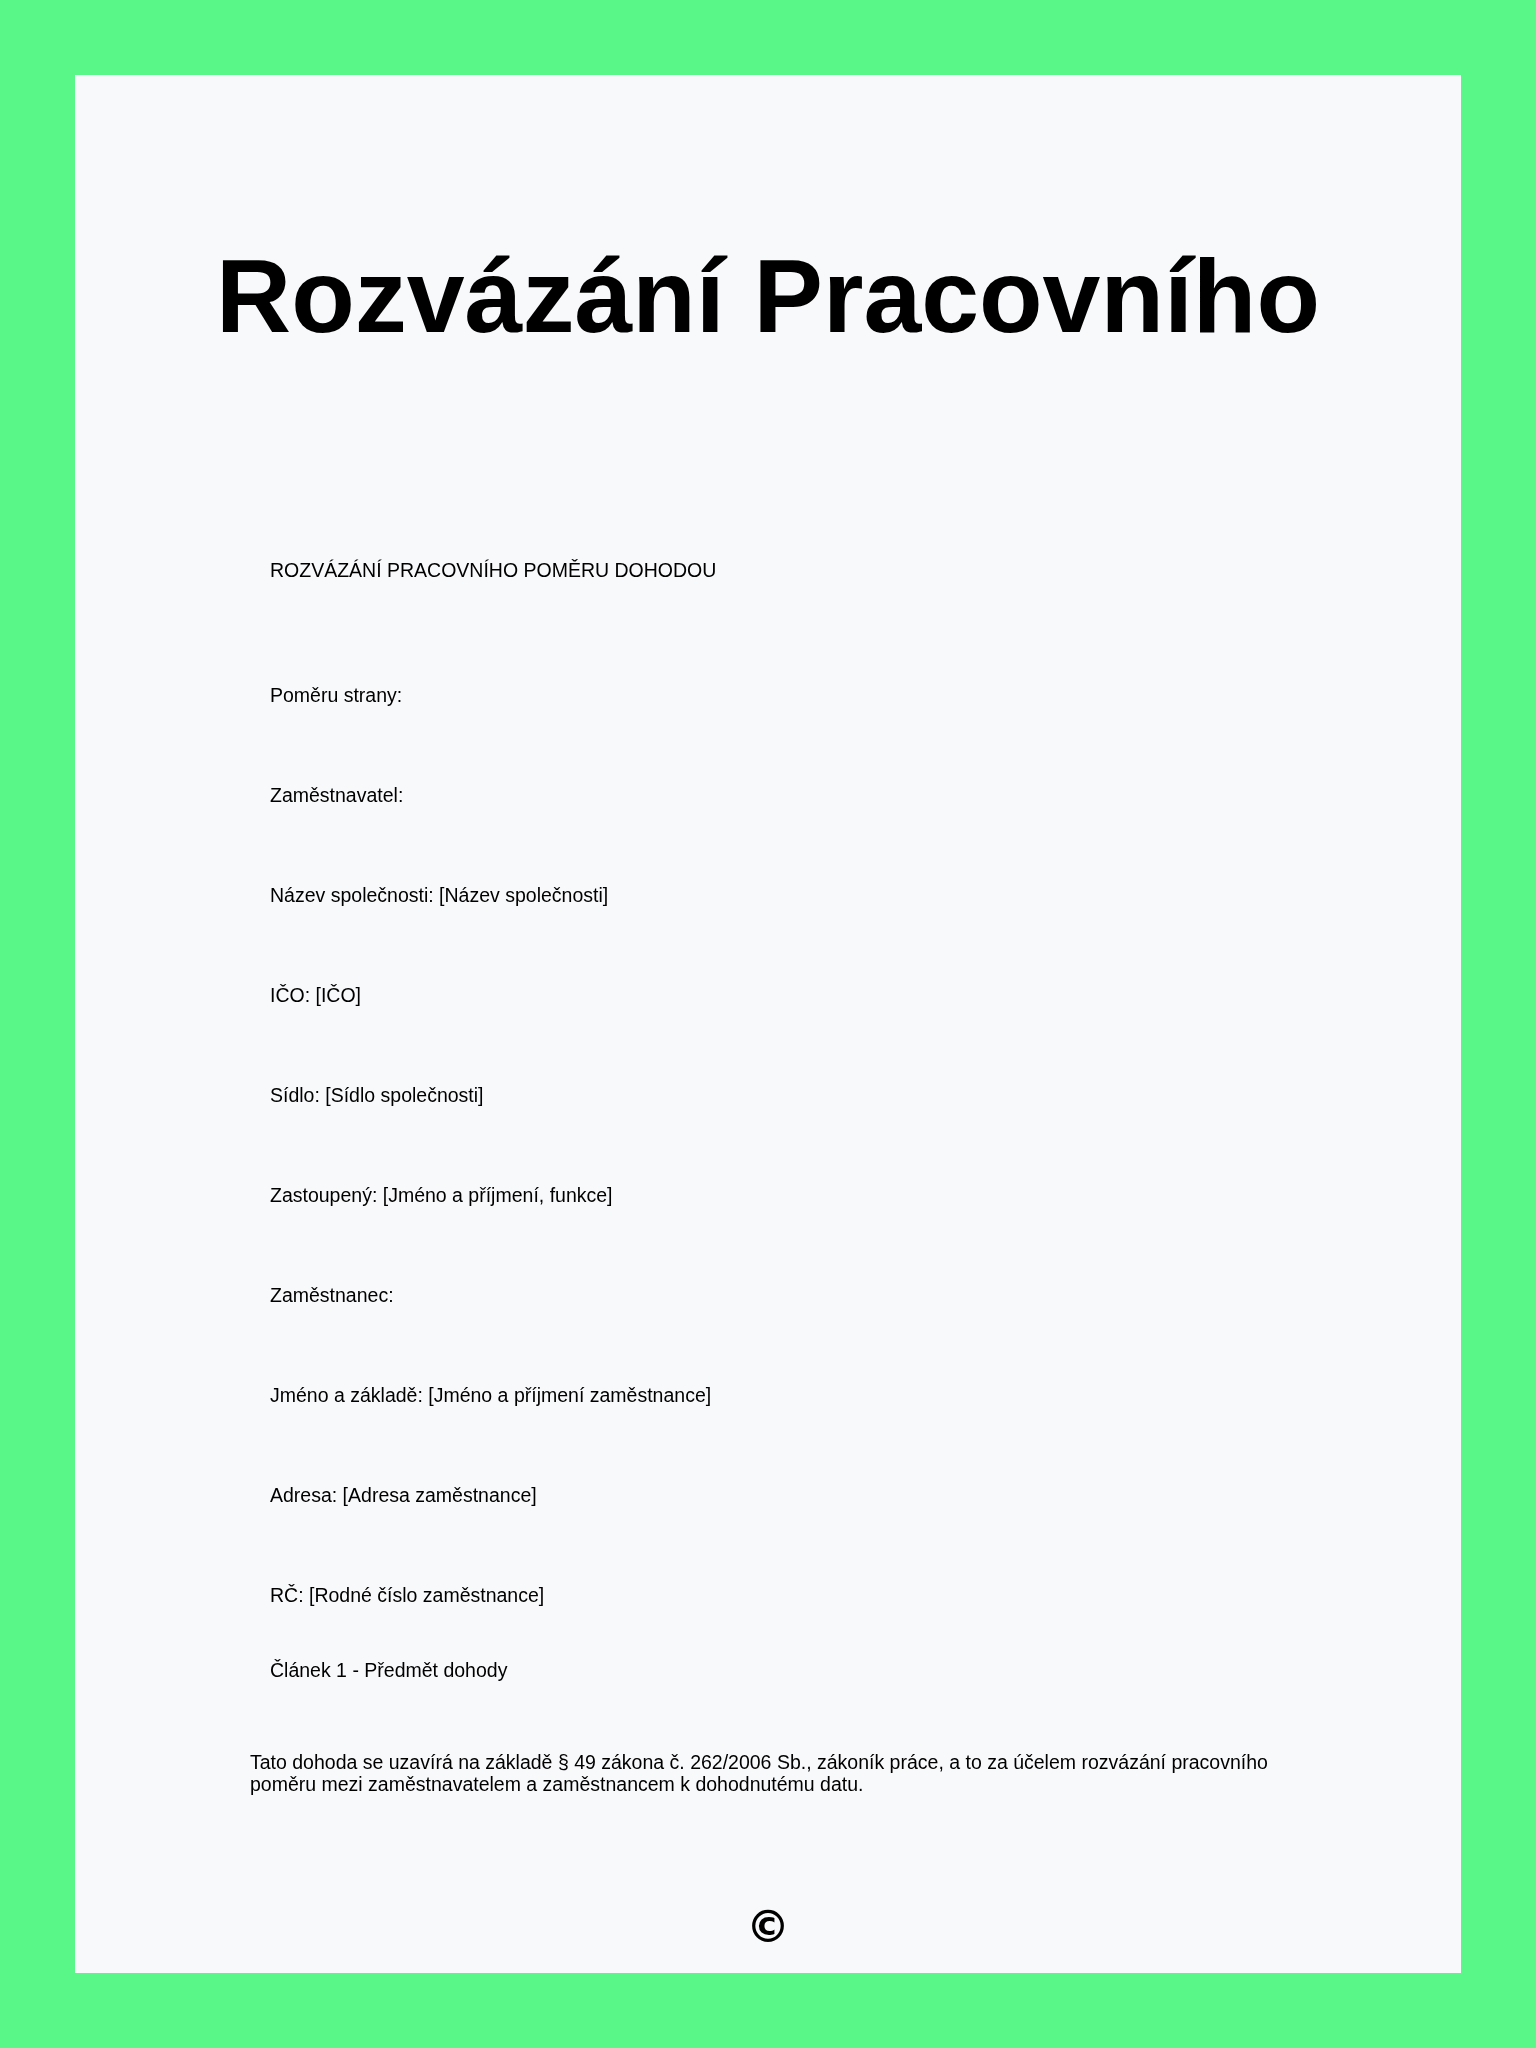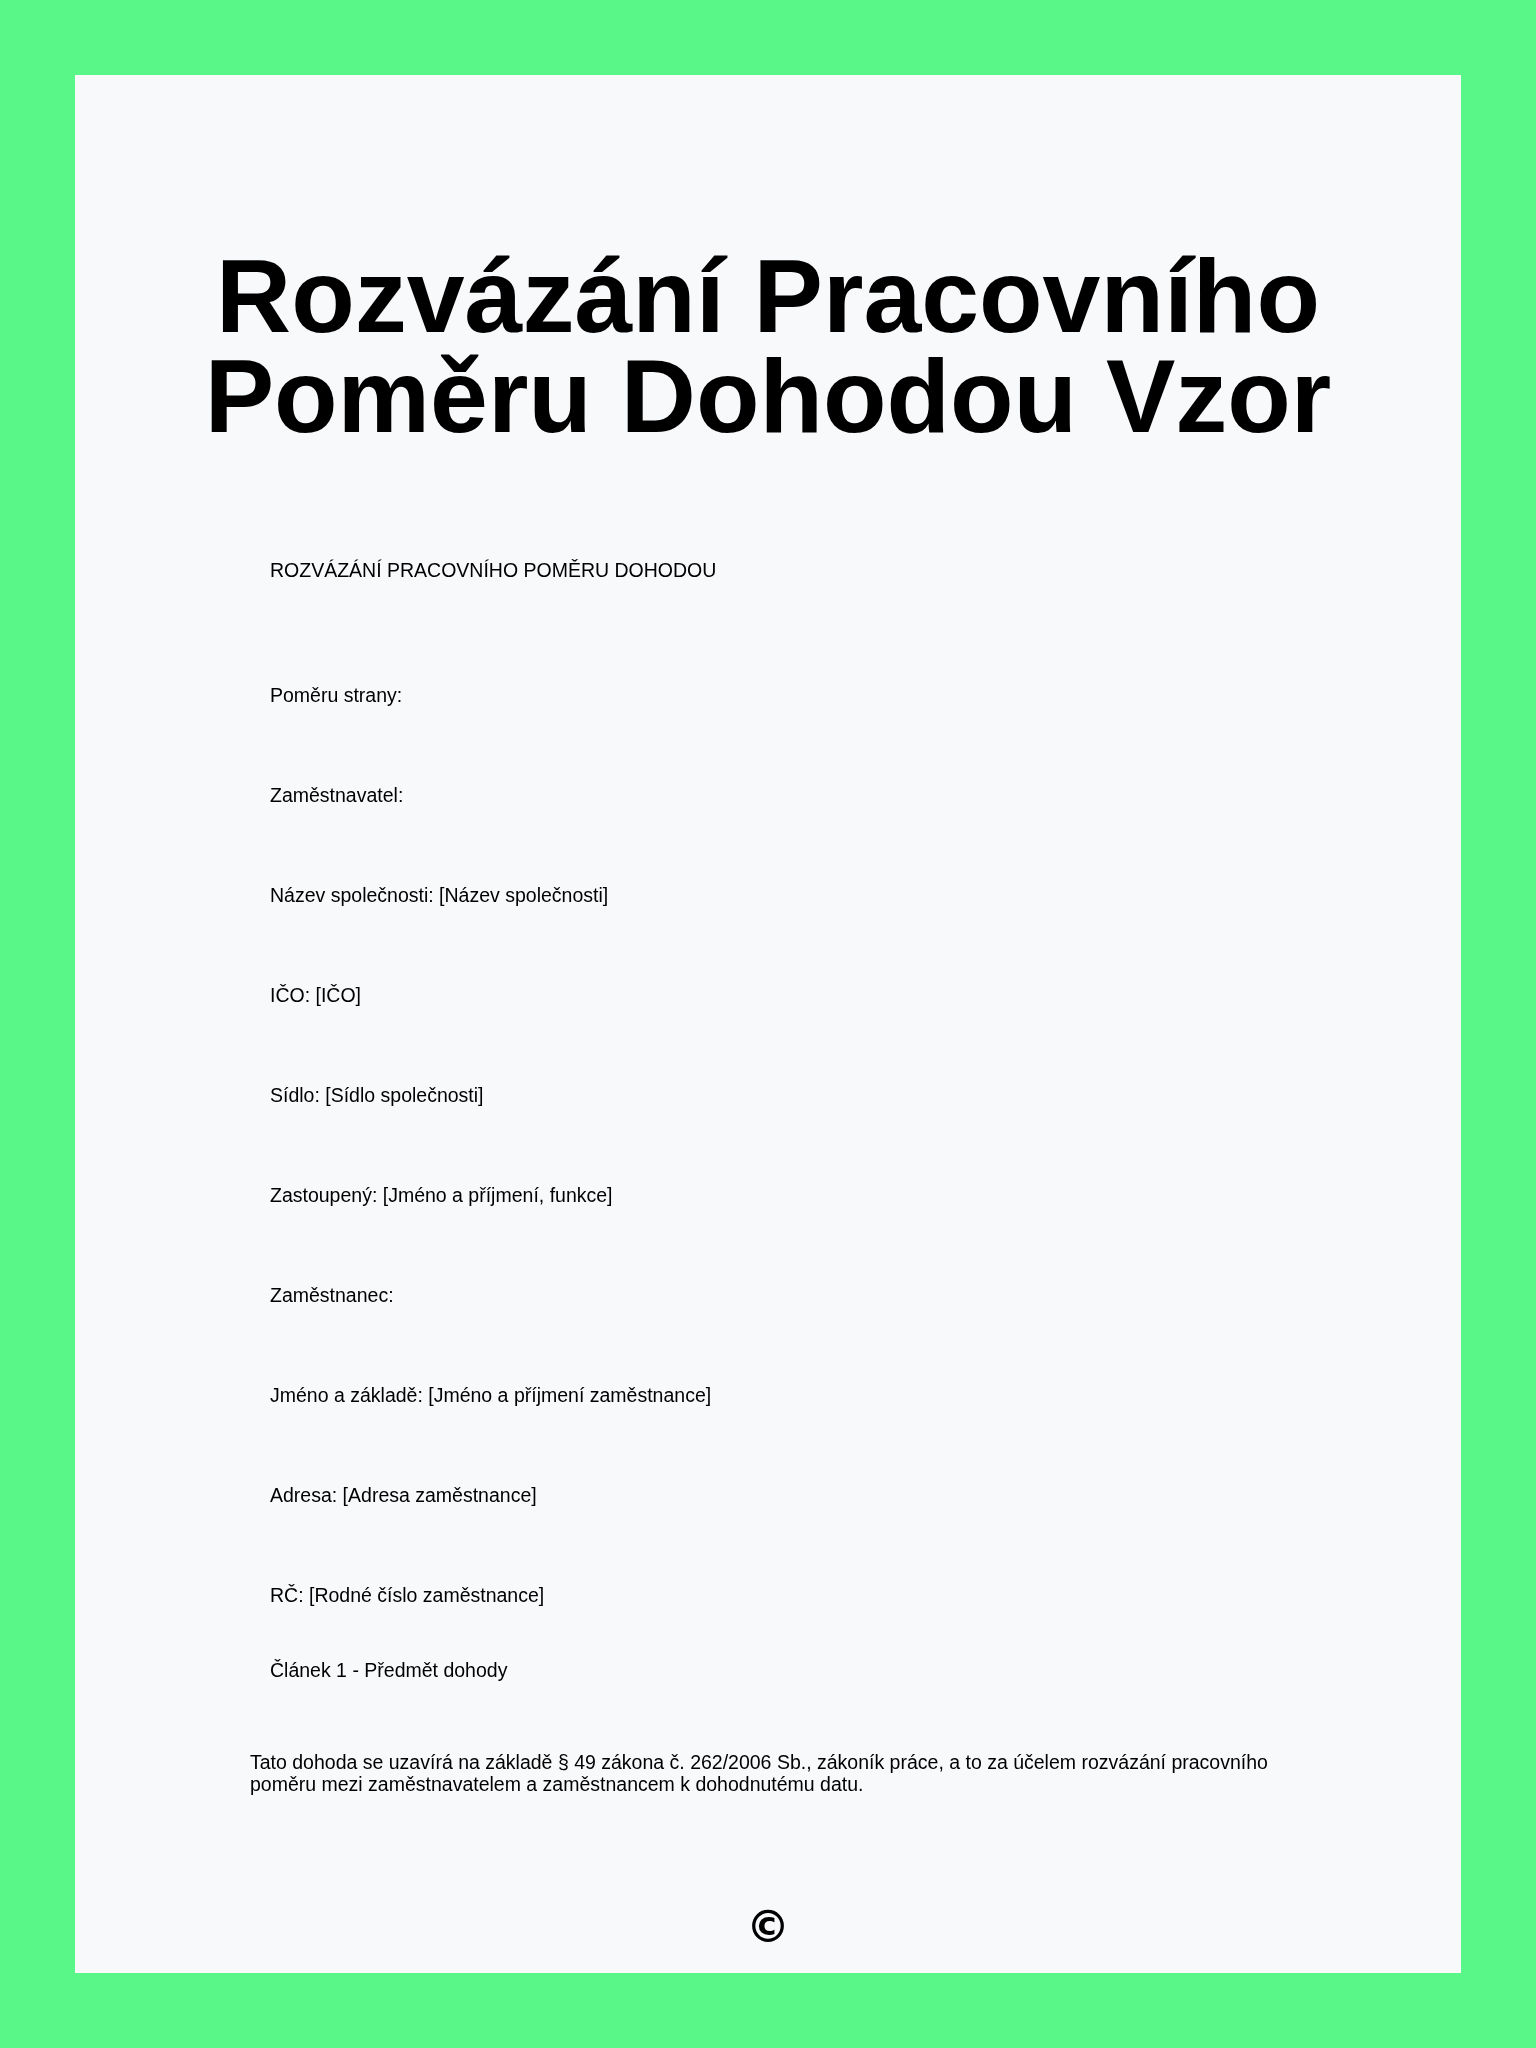--- a/index.html
+++ b/index.html
@@ -57,21 +57,20 @@
     font-weight: bold;
   }
 </style>
 </head>
 <body>
 
 <div class="page"></div>
 
 <h1 class="title">
   <span>Rozvázání Pracovního</span><br>
-  <span>Poměru Dohodou Vzor</span>
 </h1>
 
 <p class="line" style="top:551px">ROZVÁZÁNÍ PRACOVNÍHO POMĚRU DOHODOU</p>
 <p class="line" style="top:676px">Poměru strany:</p>
 <p class="line" style="top:776px">Zaměstnavatel:</p>
 <p class="line" style="top:876px">Název společnosti: [Název společnosti]</p>
 <p class="line" style="top:976px">IČO: [IČO]</p>
 <p class="line" style="top:1076px">Sídlo: [Sídlo společnosti]</p>
 <p class="line" style="top:1176px">Zastoupený: [Jméno a příjmení, funkce]</p>
 <p class="line" style="top:1276px">Zaměstnanec:</p>

